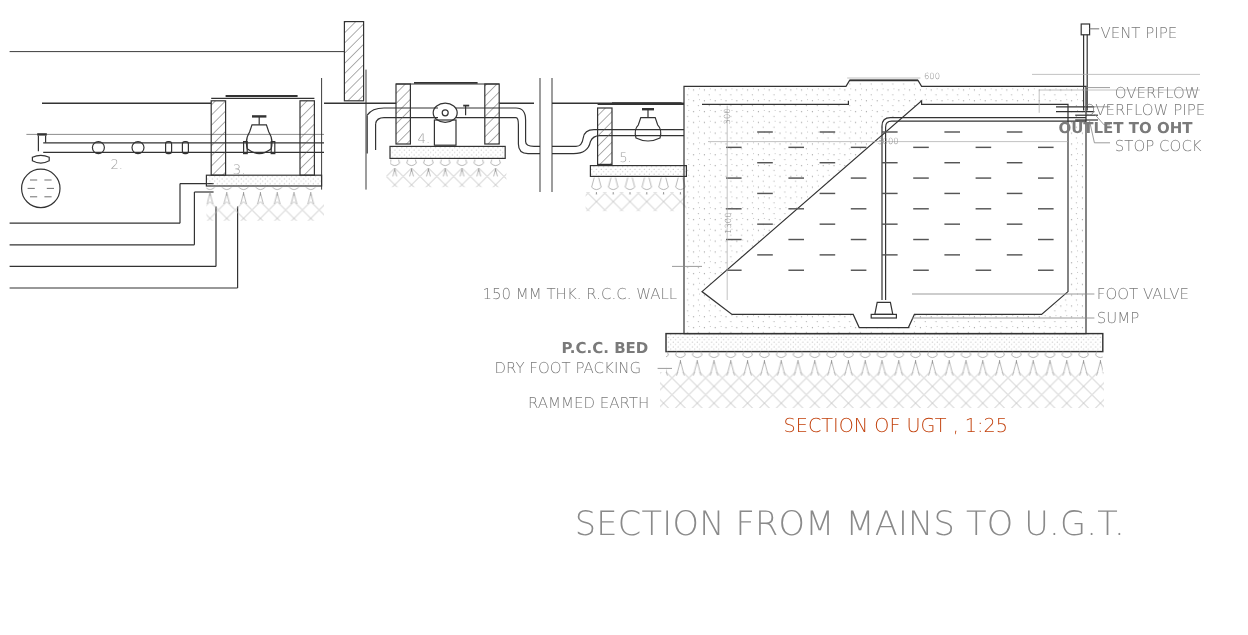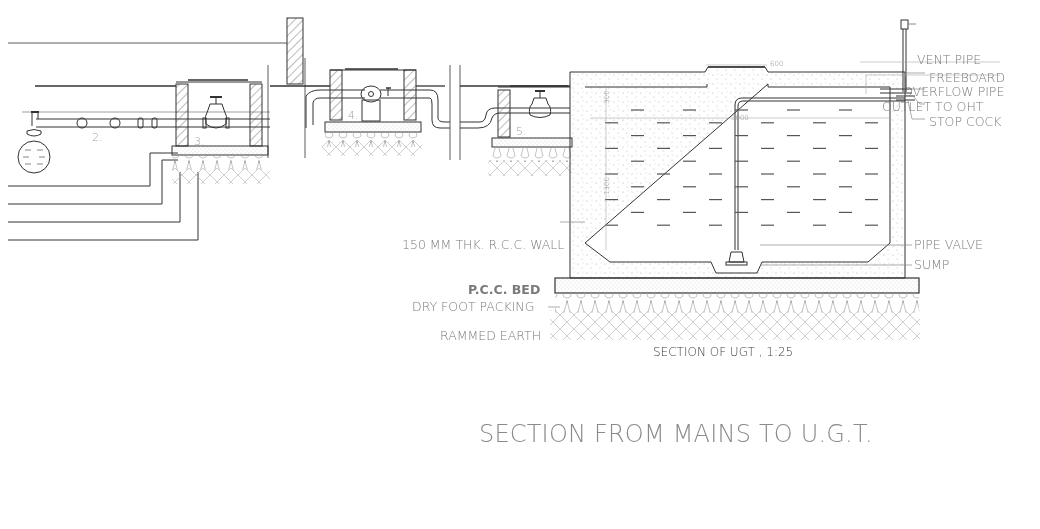--- a/index.html
+++ b/index.html
@@ -1,22 +1,22 @@
 <!DOCTYPE html>
 <html><head>
 <meta charset="utf-8">
 <style>
   html, body { margin:0; padding:0; background:#ffffff; }
   body { width:1040px; height:529px; position:relative; overflow:hidden; font-family:"Liberation Sans", sans-serif; }
   svg { position:absolute; left:0; top:0; }
   .lbl { position:absolute; color:#7a7a7a; font-family:"DejaVu Sans", sans-serif; font-weight:300; white-space:nowrap; letter-spacing:0; }
   .lbl-sm { font-size:12.5px; line-height:13px; }
   .lbl-dim { font-size:7px; color:#888; }
-  .lbl-title { font-size:24px; color:#8a8a8a; letter-spacing:0.2px; }
-  .lbl-sub { font-size:12px; color:#404040; }
+  .lbl-title { font-size:28px; color:#8a8a8a; letter-spacing:0.2px; }
+  .lbl-sub { font-size:16px; color:#c2410c; }
   .lbl-num { font-size:11px; color:#a0a0a0; }
 </style>
 </head>
 <body>
 
 <svg width="1040" height="529" viewBox="0 0 1040 529">
   <defs>
     <pattern id="hatch" width="6" height="6" patternUnits="userSpaceOnUse" patternTransform="rotate(45)">
       <line x1="0" y1="0" x2="0" y2="6" stroke="#555" stroke-width="0.8"></line>
     </pattern>
@@ -239,27 +239,27 @@
     <polyline points="912,89 925,89"></polyline>
     <polyline points="912,95 920,104 925,104"></polyline>
     <polyline points="908,101 912,119 925,119"></polyline>
     <line x1="760" y1="245" x2="912" y2="245"></line>
     <line x1="760" y1="265" x2="912" y2="265"></line>
     <line x1="560" y1="222" x2="585" y2="222"></line>
     <line x1="548" y1="307" x2="560" y2="307"></line>
   </g>
 </svg>
 
-<div class="lbl lbl-sm" style="left:917px;top:21px;margin-top:32px;">VENT PIPE</div>
-<div class="lbl lbl-sm" style="left:929px;top:71px;">FREEBOARD</div>
+<div class="lbl lbl-sm" style="left:917px;top:21px;">VENT PIPE</div>
+<div class="lbl lbl-sm" style="left:929px;top:71px;">OVERFLOW</div>
 <div class="lbl lbl-sm" style="left:903px;top:85px;">OVERFLOW PIPE</div>
-<div class="lbl lbl-sm" style="left:882px;top:100px;">OUTLET TO OHT</div>
+<div class="lbl lbl-sm" style="left:882px;top:100px;font-weight:bold;">OUTLET TO OHT</div>
 <div class="lbl lbl-sm" style="left:929px;top:115px;">STOP COCK</div>
 <div class="lbl lbl-sm" style="left:402px;top:215px;margin-top:23px;">150 MM THK. R.C.C. WALL</div>
-<div class="lbl lbl-sm" style="left:914px;top:238px;">PIPE VALVE</div>
+<div class="lbl lbl-sm" style="left:914px;top:238px;">FOOT VALVE</div>
 <div class="lbl lbl-sm" style="left:914px;top:258px;">SUMP</div>
 <div class="lbl lbl-sm" style="left:468px;top:283px;font-weight:bold;">P.C.C. BED</div>
 <div class="lbl lbl-sm" style="left:412px;top:300px;">DRY FOOT PACKING</div>
 <div class="lbl lbl-sm" style="left:440px;top:329px;text-align:right;">RAMMED EARTH</div>
 <div class="lbl lbl-sub" style="left:653px;top:345px;">SECTION OF UGT , 1:25</div>
 <div class="lbl lbl-title" style="left:479px;top:420px;">SECTION FROM MAINS TO U.G.T.</div>
 
 <div class="lbl lbl-dim" style="left:730px;top:60px;margin-left:40px;">600</div>
 <div class="lbl lbl-dim" style="left:600px;top:93px;transform:rotate(-90deg);">300</div>
 <div class="lbl lbl-dim" style="left:731px;top:114px;text-align:right;">3000</div>

